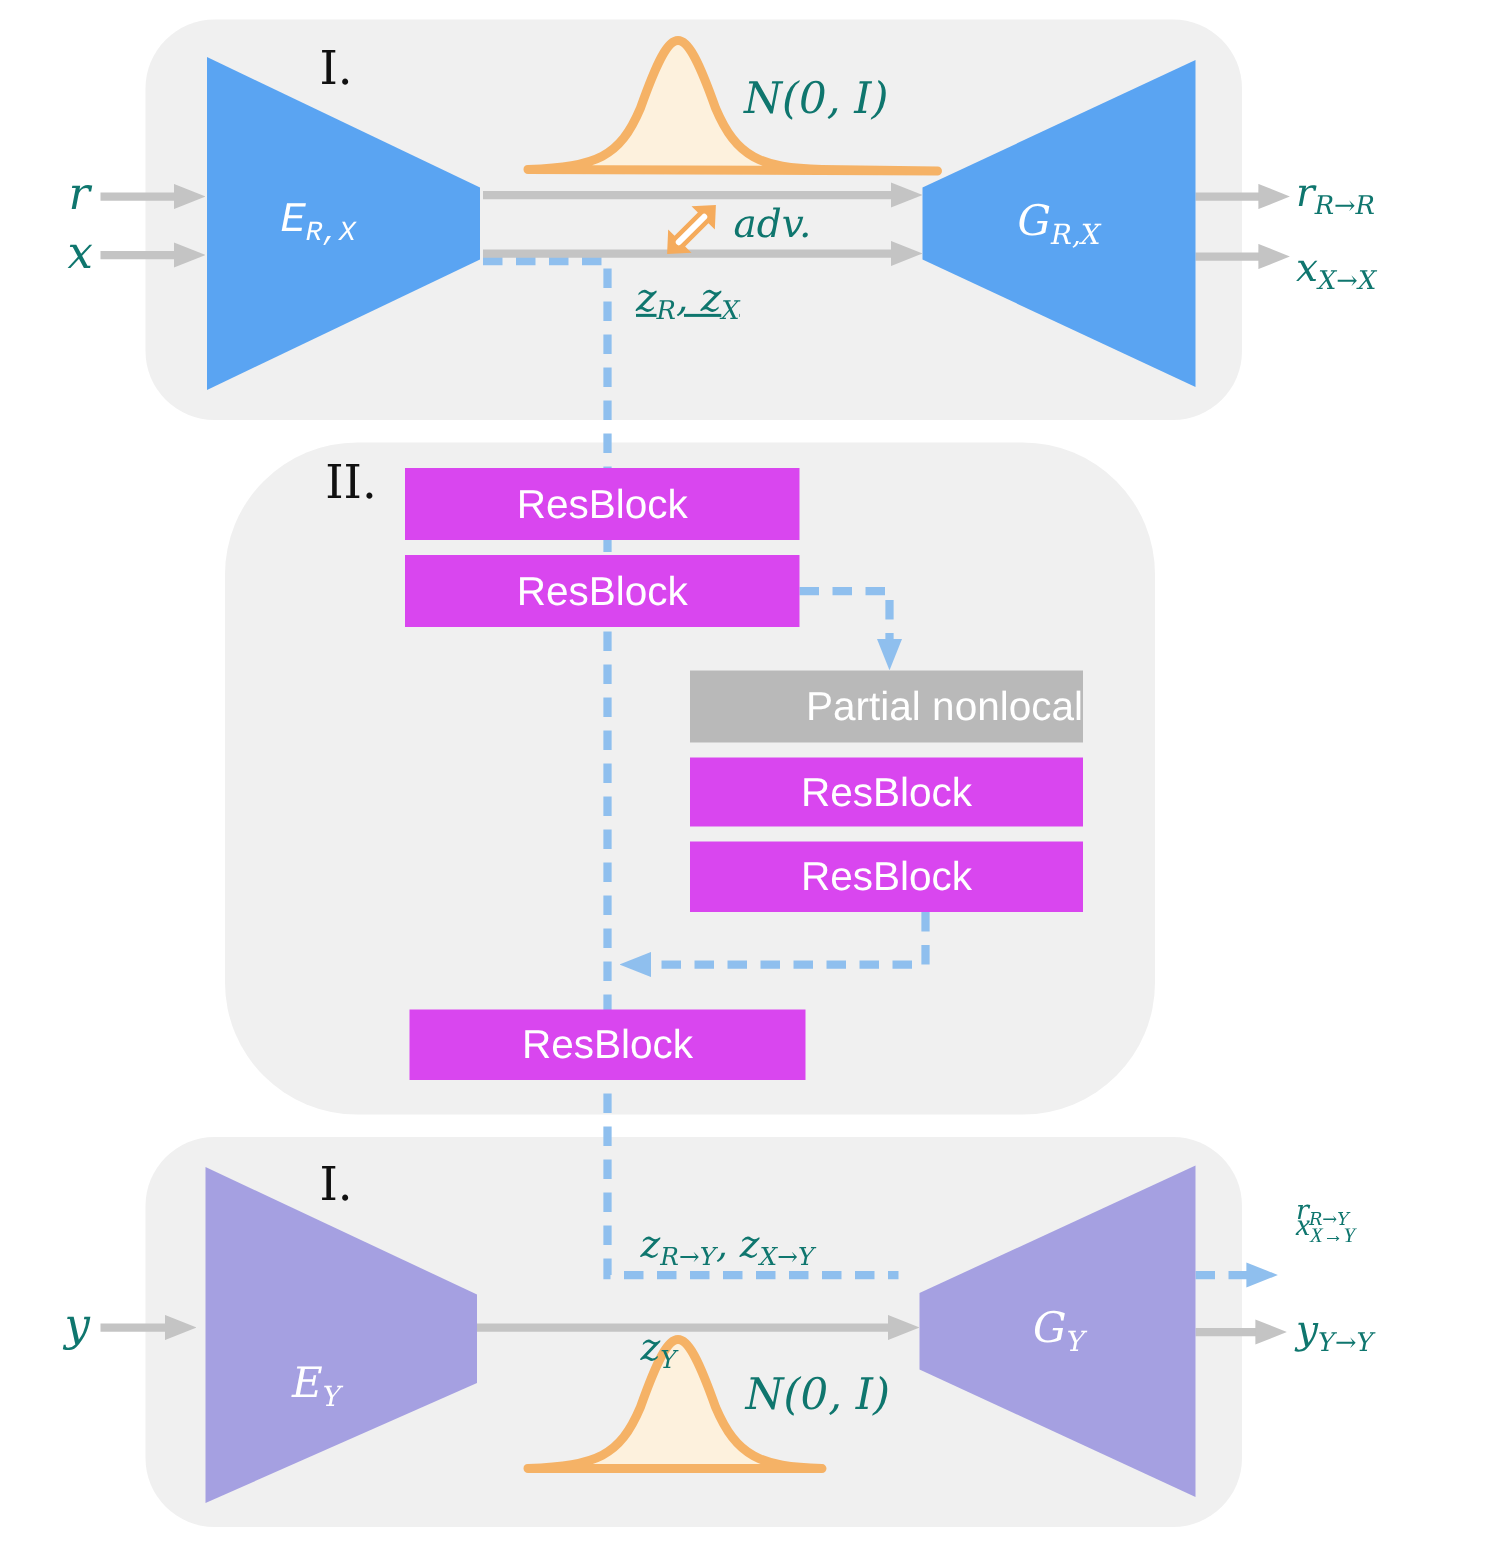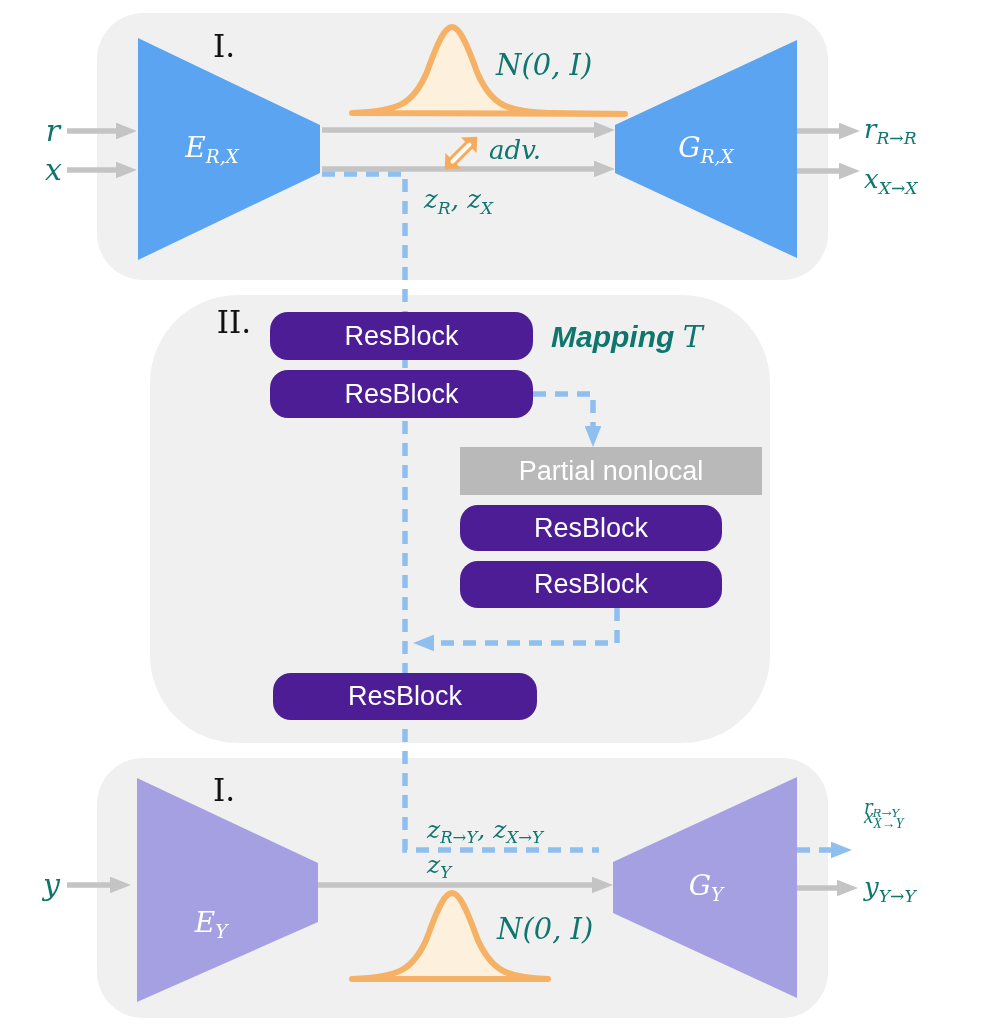--- a/index.html
+++ b/index.html
@@ -2,21 +2,21 @@
 <html><head>
 <meta charset="utf-8">
 <style>
   html,body{margin:0;padding:0;background:#ffffff;}
   .stage{position:relative;width:994px;height:1032px;background:#ffffff;overflow:hidden;
          font-family:"DejaVu Serif",serif;}
   .panel{position:absolute;background:#f0f0f0;}
   .layer{position:absolute;left:0;top:0;z-index:2;}
   .block{position:absolute;z-index:3;display:flex;align-items:center;justify-content:center;
          color:#ffffff;font-family:"Liberation Sans",sans-serif;font-size:27px;}
-  .green{background:#4c1d95;border-radius:18px;}
+  .green{background:#d946ef;}
   .grayb{background:#b9b9b9;}
   .lbl{position:absolute;z-index:4;white-space:nowrap;color:#0f766e;
        font-family:"DejaVu Serif",serif;font-style:italic;}
   .center{transform:translate(-50%,-50%);}
   .vcenter{transform:translateY(-50%);}
   .rvcenter{transform:translate(-100%,-50%);}
   .white{color:#ffffff;}
   .numeral{font-style:normal;font-size:31px;color:#111111;}
   .mbase{font-style:italic;}
   .msub{font-size:0.66em;font-style:italic;}
@@ -73,52 +73,51 @@
       <line x1="-12" y1="0" x2="12" y2="0" stroke="#ffffff" stroke-width="4" stroke-linecap="round"></line>
     </g>
   </svg>
 
   <div class="block green" style="left:270px;top:312px;width:263px;height:48px;">
       <span>ResBlock</span>
     </div>
   <div class="block green" style="left:270px;top:370px;width:263px;height:48px;">
       <span>ResBlock</span>
     </div>
-  <div class="block grayb" style="left:460px;top:447px;width:302px;height:48px;">
+  <div class="block grayb" style="left:460px;top:447px;width:262px;height:48px;justify-content:flex-end;">
       <span>Partial nonlocal</span>
     </div>
   <div class="block green" style="left:460px;top:505px;width:262px;height:46px;">
       <span>ResBlock</span>
     </div>
   <div class="block green" style="left:460px;top:561px;width:262px;height:47px;">
       <span>ResBlock</span>
     </div>
   <div class="block green" style="left:273px;top:673px;width:264px;height:47px;">
       <span>ResBlock</span>
     </div>
 
   <div class="lbl numeral center" style="left:224px;top:46px;">I.</div>
   <div class="lbl numeral center" style="left:234px;top:322px;">II.</div>
   <div class="lbl numeral center" style="left:224px;top:790px;">I.</div>
 
   <div class="lbl rvcenter" style="left:60px;top:130px;font-size:30px;"><span class="mbase">r</span></div>
   <div class="lbl rvcenter" style="left:62px;top:169px;font-size:30px;"><span class="mbase">x</span></div>
-  <div class="lbl white center" style="left:212px;top:149px;font-size:28px;"><span class="mbase">E</span><span class="msub">R,X</span></div>
+  <div class="lbl white center" style="left:212px;top:149px;font-size:28px;font-family:Liberation Mono, monospace;"><span class="mbase">E</span><span class="msub">R,X</span></div>
   <div class="lbl white center" style="left:706px;top:149px;font-size:28px;"><span class="mbase">G</span><span class="msub">R,X</span></div>
   <div class="lbl vcenter" style="left:496px;top:65px;font-size:29px;"><span class="mbase">N(0, I)</span></div>
   <div class="lbl vcenter" style="left:489px;top:150px;font-size:26px;"><span class="mbase">adv.</span></div>
-  <div class="lbl vcenter" style="left:424px;top:201px;font-size:26px;"><span class="mbase">z</span><span class="msub">R</span><span class="mbase">, z</span><span class="msub">X</span></div>
+  <div class="lbl vcenter" style="left:424px;top:201px;font-size:26px;text-decoration:underline;"><span class="mbase">z</span><span class="msub">R</span><span class="mbase">, z</span><span class="msub">X</span></div>
   <div class="lbl vcenter" style="left:864px;top:131px;font-size:26px;"><span class="mbase">r</span><span class="msub">R→R</span></div>
   <div class="lbl vcenter" style="left:864px;top:181px;font-size:26px;"><span class="mbase">x</span><span class="msub">X→X</span></div>
 
-  <div class="lbl vcenter" style="left:551px;top:336px;font-size:30px;"><span class="msans">Mapping </span><span class="mbase">T</span></div>
 
   <div class="lbl rvcenter" style="left:60px;top:884px;font-size:30px;"><span class="mbase">y</span></div>
   <div class="lbl white center" style="left:211px;top:924px;font-size:28px;"><span class="mbase">E</span><span class="msub">Y</span></div>
   <div class="lbl white center" style="left:706px;top:887px;font-size:28px;"><span class="mbase">G</span><span class="msub">Y</span></div>
   <div class="lbl vcenter" style="left:427px;top:831px;font-size:25px;"><span class="mbase">z</span><span class="msub">R→Y</span><span class="mbase">, z</span><span class="msub">X→Y</span></div>
-  <div class="lbl vcenter" style="left:427px;top:866px;font-size:25px;"><span class="mbase">z</span><span class="msub">Y</span></div>
+  <div class="lbl vcenter" style="left:427px;top:900px;font-size:25px;"><span class="mbase">z</span><span class="msub">Y</span></div>
   <div class="lbl vcenter" style="left:497px;top:929px;font-size:29px;"><span class="mbase">N(0, I)</span></div>
   <div class="lbl vcenter" style="left:864px;top:808px;font-size:18px;"><span class="mbase">r</span><span class="msub">R→Y</span></div>
   <div class="lbl vcenter" style="left:864px;top:818px;font-size:21px;font-family:Liberation Serif, serif;"><span class="mbase">x</span><span class="msub">X→Y</span></div>
   <div class="lbl vcenter" style="left:864px;top:889px;font-size:26px;"><span class="mbase">y</span><span class="msub">Y→Y</span></div>
 
 </div>
 
 </body></html>

